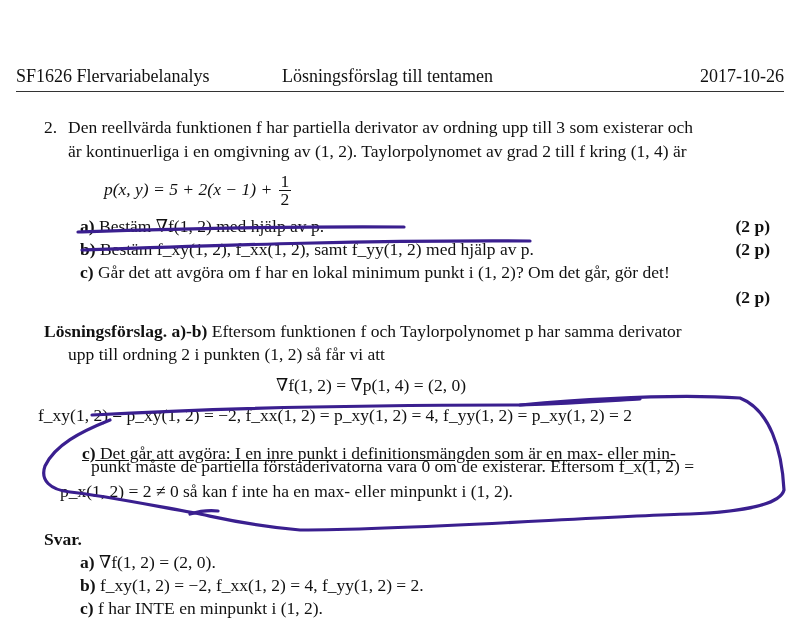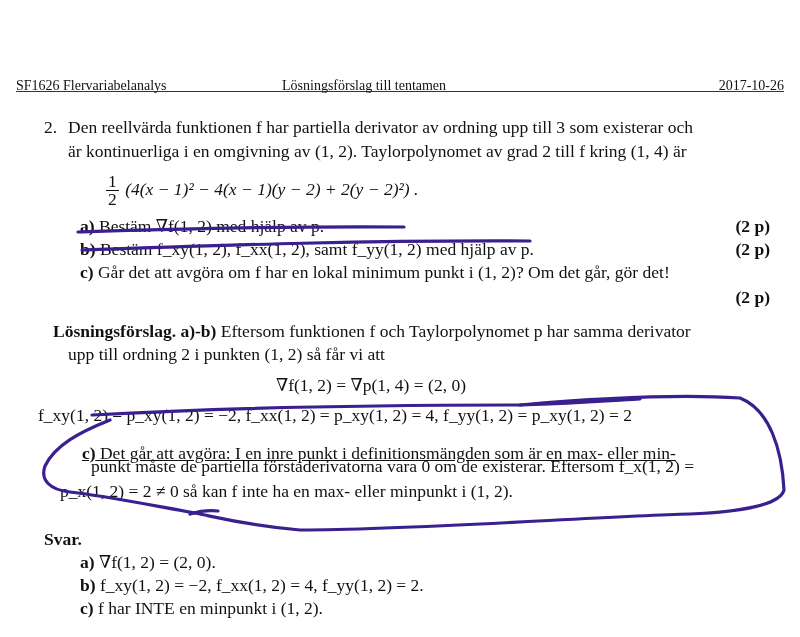--- a/index.html
+++ b/index.html
@@ -1,21 +1,21 @@
 <!DOCTYPE html>
 <html><head>
   <meta charset="utf-8">
   <style>
     html, body { margin: 0; padding: 0; }
     body {
       width: 800px; height: 637px; background: #ffffff; position: relative; overflow: hidden;
       font-family: "Liberation Serif", "DejaVu Serif", serif; color: #111; font-size: 17.5px;
     }
     .abs { position: absolute; white-space: nowrap; }
-    .hdr { top: 78px; font-size: 14px; }
+    .hdr { top: 66px; font-size: 18px; }
     .rule { position: absolute; left: 16px; top: 91px; width: 768px; height: 1px; background: #333; }
     .line { position: absolute; white-space: nowrap; line-height: 22px; }
     i, .m { font-style: italic; }
     b { font-weight: bold; }
     svg.pen { position: absolute; left: 0; top: 0; width: 800px; height: 637px; pointer-events: none; }
     .frac { display: inline-block; vertical-align: middle; text-align: center; line-height: 17px; margin: 0 2px; }
     .frac span { display: block; }
     .frac .num { border-bottom: 1px solid #111; padding: 0 2px; }
   </style>
 </head>
@@ -24,46 +24,46 @@
 <div class="abs hdr" style="left:16px;">SF1626 Flervariabelanalys</div>
 <div class="abs hdr" style="left:282px;">Lösningsförslag till tentamen</div>
 <div class="abs hdr" style="right:16px;">2017-10-26</div>
 <div class="rule"></div>
 
 <div class="line" style="left:44px; top:116px;">2.</div>
 <div class="line" style="left:68px; top:116px;">Den reellvärda funktionen f har partiella derivator av ordning upp till 3 som existerar och</div>
 <div class="line" style="left:68px; top:140px;">är kontinuerliga i en omgivning av (1, 2). Taylorpolynomet av grad 2 till f kring (1, 4) är</div>
 
 <div class="line" style="left:104px; top:172px; line-height:34px;">
+  <span class="m">p(x, y) = 5 + 2(x − 1) +</span>
   <span class="frac">
     <span class="num">1</span>
     <span class="den">2</span>
   </span>
-  <span class="m">(4(x − 1)² − 4(x − 1)(y − 2) + 2(y − 2)²) .</span>
 </div>
 
 <div class="line" style="left:80px; top:215px;">
   <b>a)</b>
   <span>Bestäm ∇f(1, 2) med hjälp av p.</span>
 </div>
 <div class="line" style="right:30px; top:215px;"><b>(2 p)</b></div>
 
 <div class="line" style="left:80px; top:238px;">
   <b>b)</b>
   <span>Bestäm f_xy(1, 2), f_xx(1, 2), samt f_yy(1, 2) med hjälp av p.</span>
 </div>
 <div class="line" style="right:30px; top:238px;"><b>(2 p)</b></div>
 
 <div class="line" style="left:80px; top:261px;">
   <b>c)</b>
   <span>Går det att avgöra om f har en lokal minimum punkt i (1, 2)? Om det går, gör det!</span>
 </div>
 <div class="line" style="right:30px; top:286px;"><b>(2 p)</b></div>
 
-<div class="line" style="left:53px; top:320px;">
+<div class="line" style="left:44px; top:320px;">
   <b>Lösningsförslag.</b>
   <b>a)-b)</b>
   <span>Eftersom funktionen f och Taylorpolynomet p har samma derivator</span>
 </div>
 <div class="line" style="left:68px; top:343px;">upp till ordning 2 i punkten (1, 2) så får vi att</div>
 <div class="line" style="left:276px; top:374px;">∇f(1, 2) = ∇p(1, 4) = (2, 0)</div>
 <div class="line" style="left:38px; top:404px;">f_xy(1, 2) = p_xy(1, 2) = −2,    f_xx(1, 2) = p_xy(1, 2) = 4,    f_yy(1, 2) = p_xy(1, 2) = 2</div>
 
 <div class="line" style="left:82px; top:442px;text-decoration:underline;">
   <b>c)</b>

